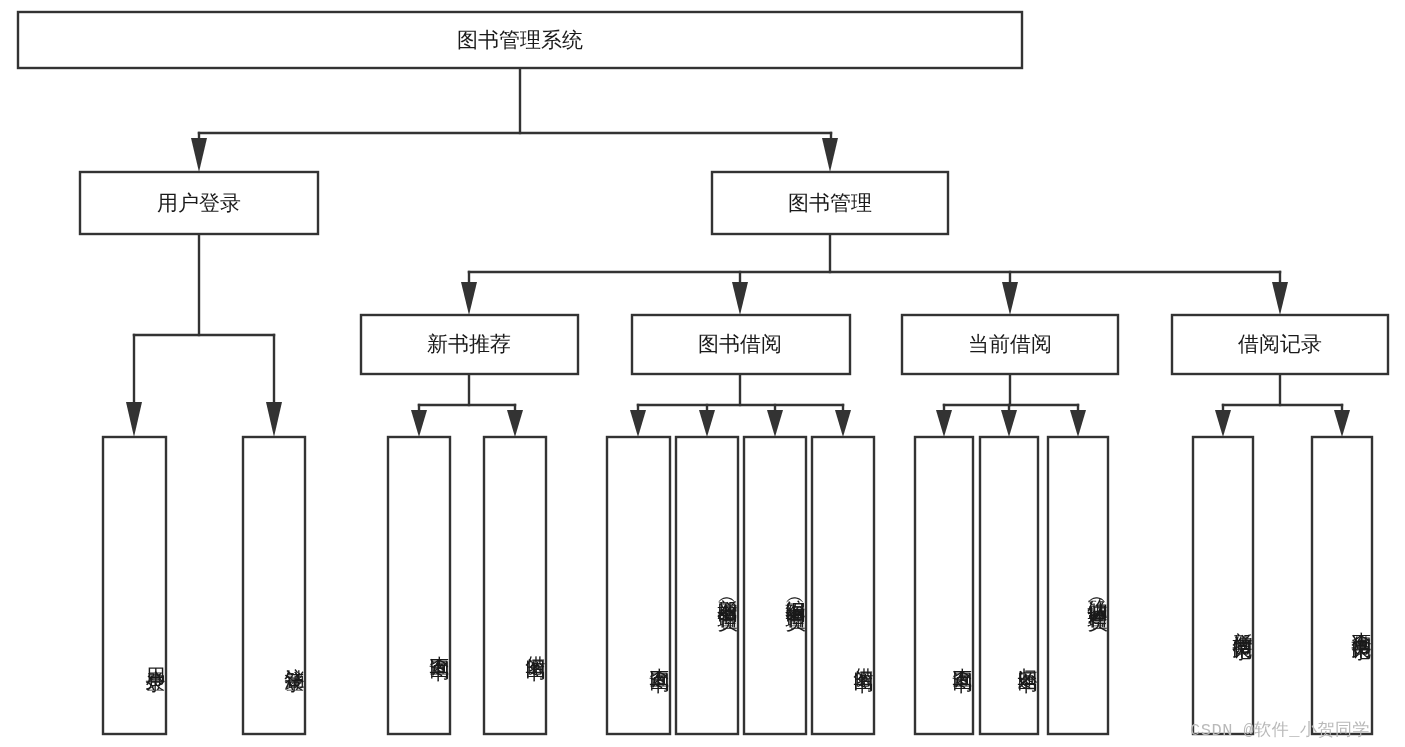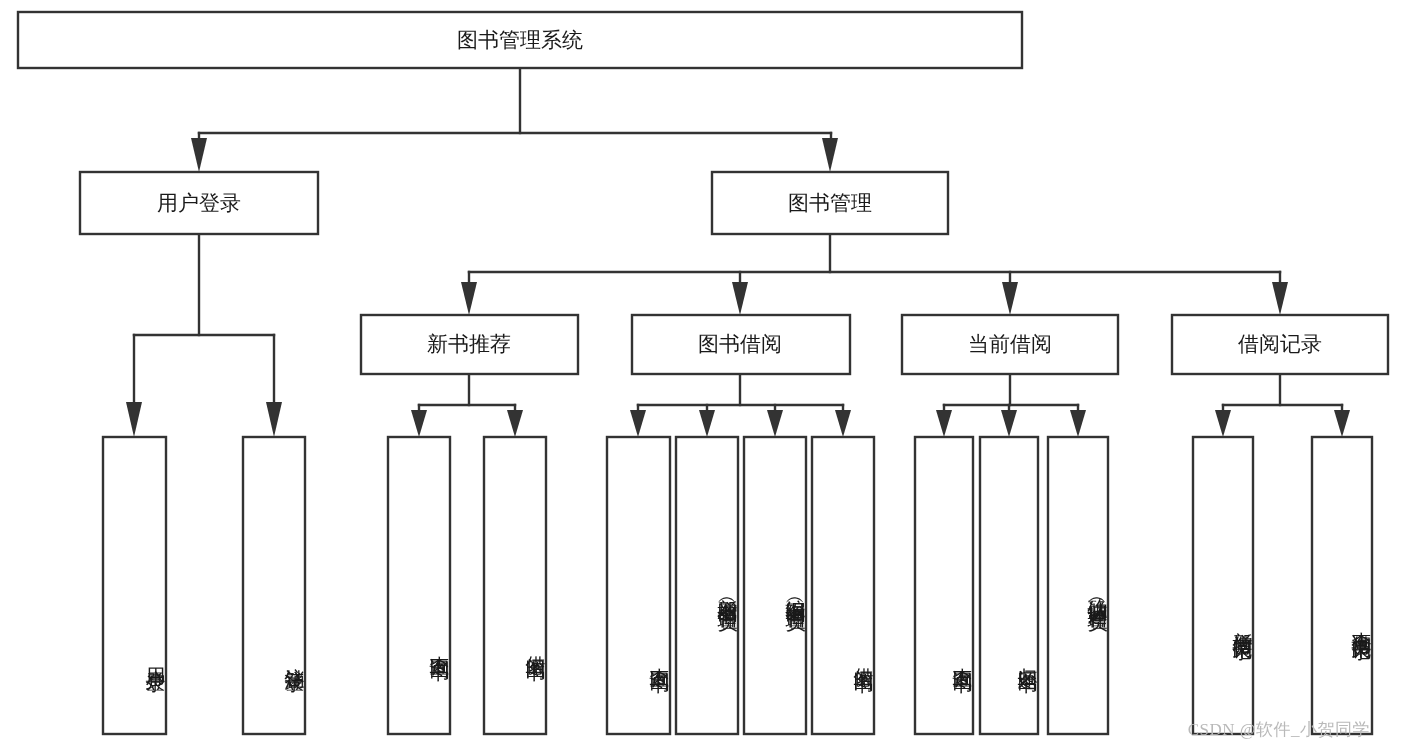--- a/index.html
+++ b/index.html
@@ -61,21 +61,21 @@
     letter-spacing: 2px;
     display: flex;
     align-items: flex-start;
     justify-content: center;
     pointer-events: none;
   }
   .watermark {
     position: absolute;
     right: 8px;
     bottom: 6px;
-    font-family: Liberation Serif, serif;
+    font-family: Liberation Mono, monospace;
     font-size: 17px;
     color: #b9b9b9;
     letter-spacing: 0.5px;
     white-space: nowrap;
   }
 </style>
 </head>
 <body>
 
 <div id="diagram-root">

